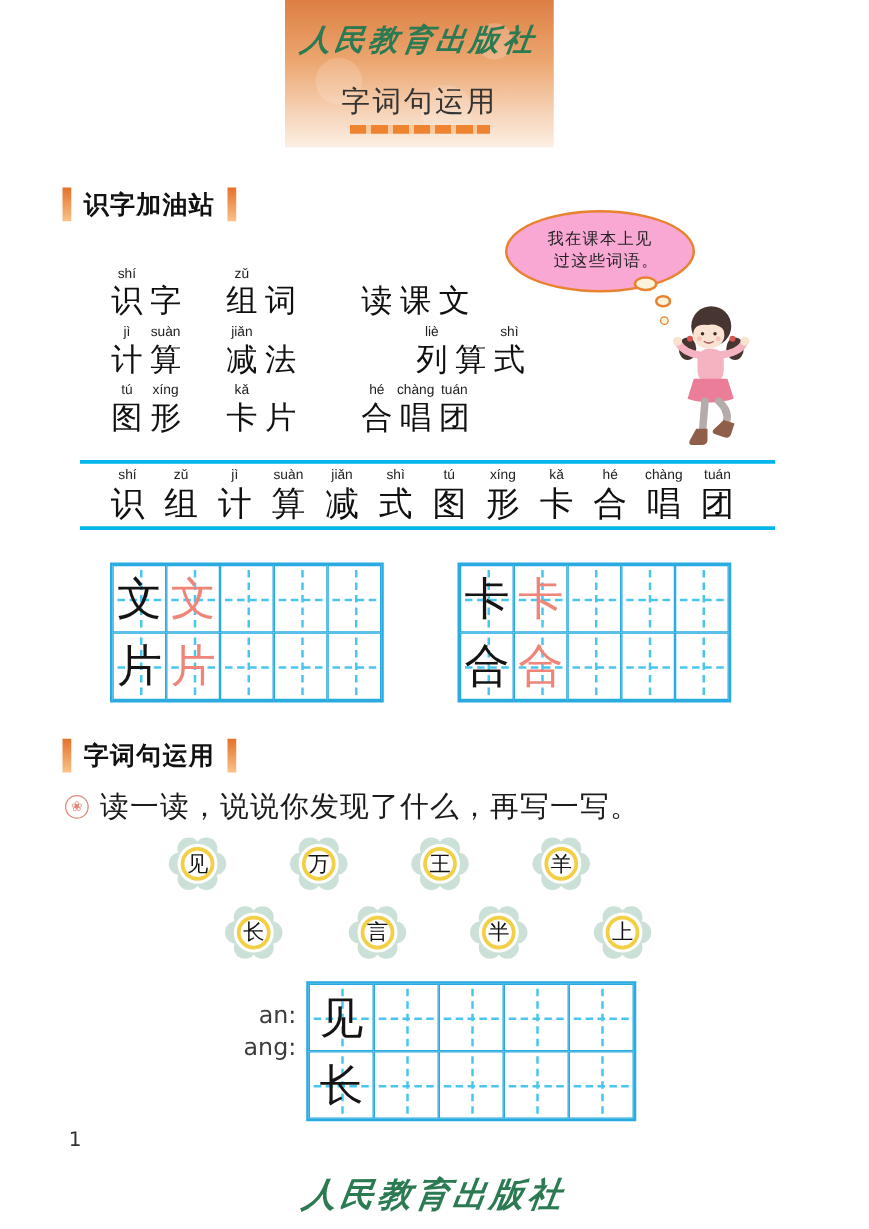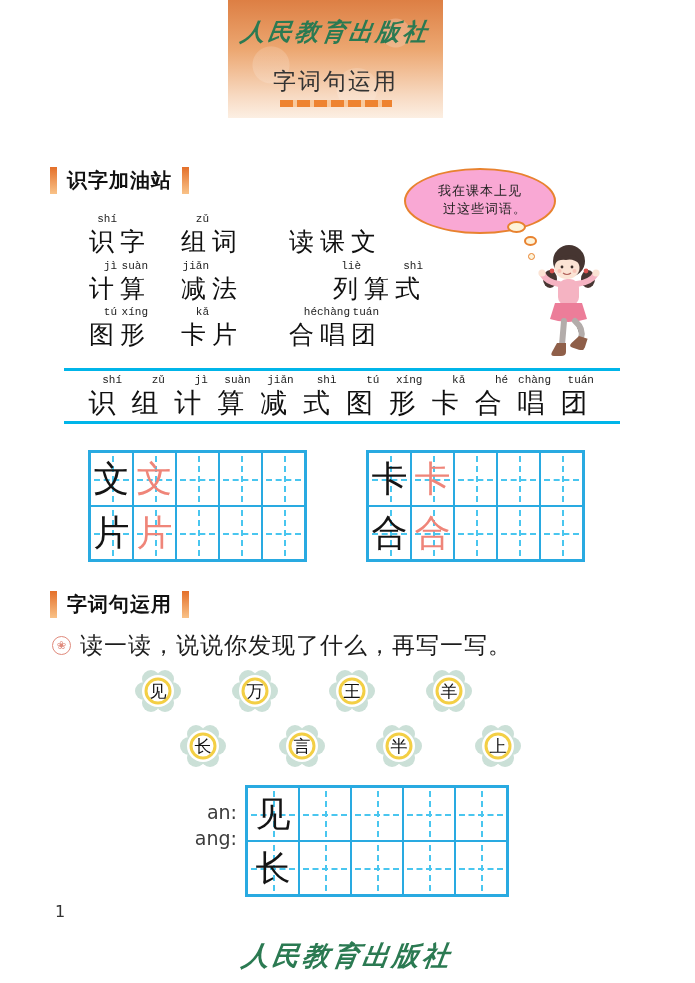--- a/index.html
+++ b/index.html
@@ -28,33 +28,33 @@
     position:absolute; top:66px; left:0; right:0; text-align:center;
     font-size:23px; color:#333; letter-spacing:2px; font-family:"Liberation Serif", serif;
   }
   .header-dashes {
     position:absolute; top:100px; left:52px; width:112px; height:7px;
     background:repeating-linear-gradient(90deg, #ee8330 0 13px, #f8c99d 13px 17px);
   }
 
   
   .sec-head { position:absolute; left:50px; display:flex; align-items:center; gap:10px; }
-  .sec-head.s1 { top:167px; }
+  .sec-head.s1 { top:150px; }
   .sec-head.s2 { top:591px; }
   .sec-bar { width:7px; height:27px; background:linear-gradient(180deg,#e4702a,#f9c288); }
   .sec-title { font-size:20px; font-weight:bold; color:#111; letter-spacing:1px;
     font-family:"Liberation Sans", sans-serif; }
 
   
   .words { position:absolute; left:0; top:212px; width:695px; height:142px; }
   .word-row { position:absolute; left:0; width:100%; height:46px; }
   .word { position:absolute; top:0; display:flex; }
   .cu { width:31px; text-align:center; }
   .cu .py { display:block; height:14px; font-size:11px; color:#222;
-    font-family:Liberation Mono, monospace; line-height:14px;text-align:right; }
+    font-family:Liberation Sans, sans-serif; line-height:14px; }
   .cu .ch { display:block; font-size:25px; line-height:31px; color:#101010; }
 
   
   .cyan-line { position:absolute; left:64px; width:556px; height:3px; background:#00b5e9; }
   .cyan-line.top { top:368px; }
   .cyan-line.bottom { top:421px; }
   .review { position:absolute; left:82px; top:373px; width:512px;
     display:flex; justify-content:space-between; }
   .review .cu { width:40px; }
   .review .cu .ch { font-size:27px; line-height:33px; }

